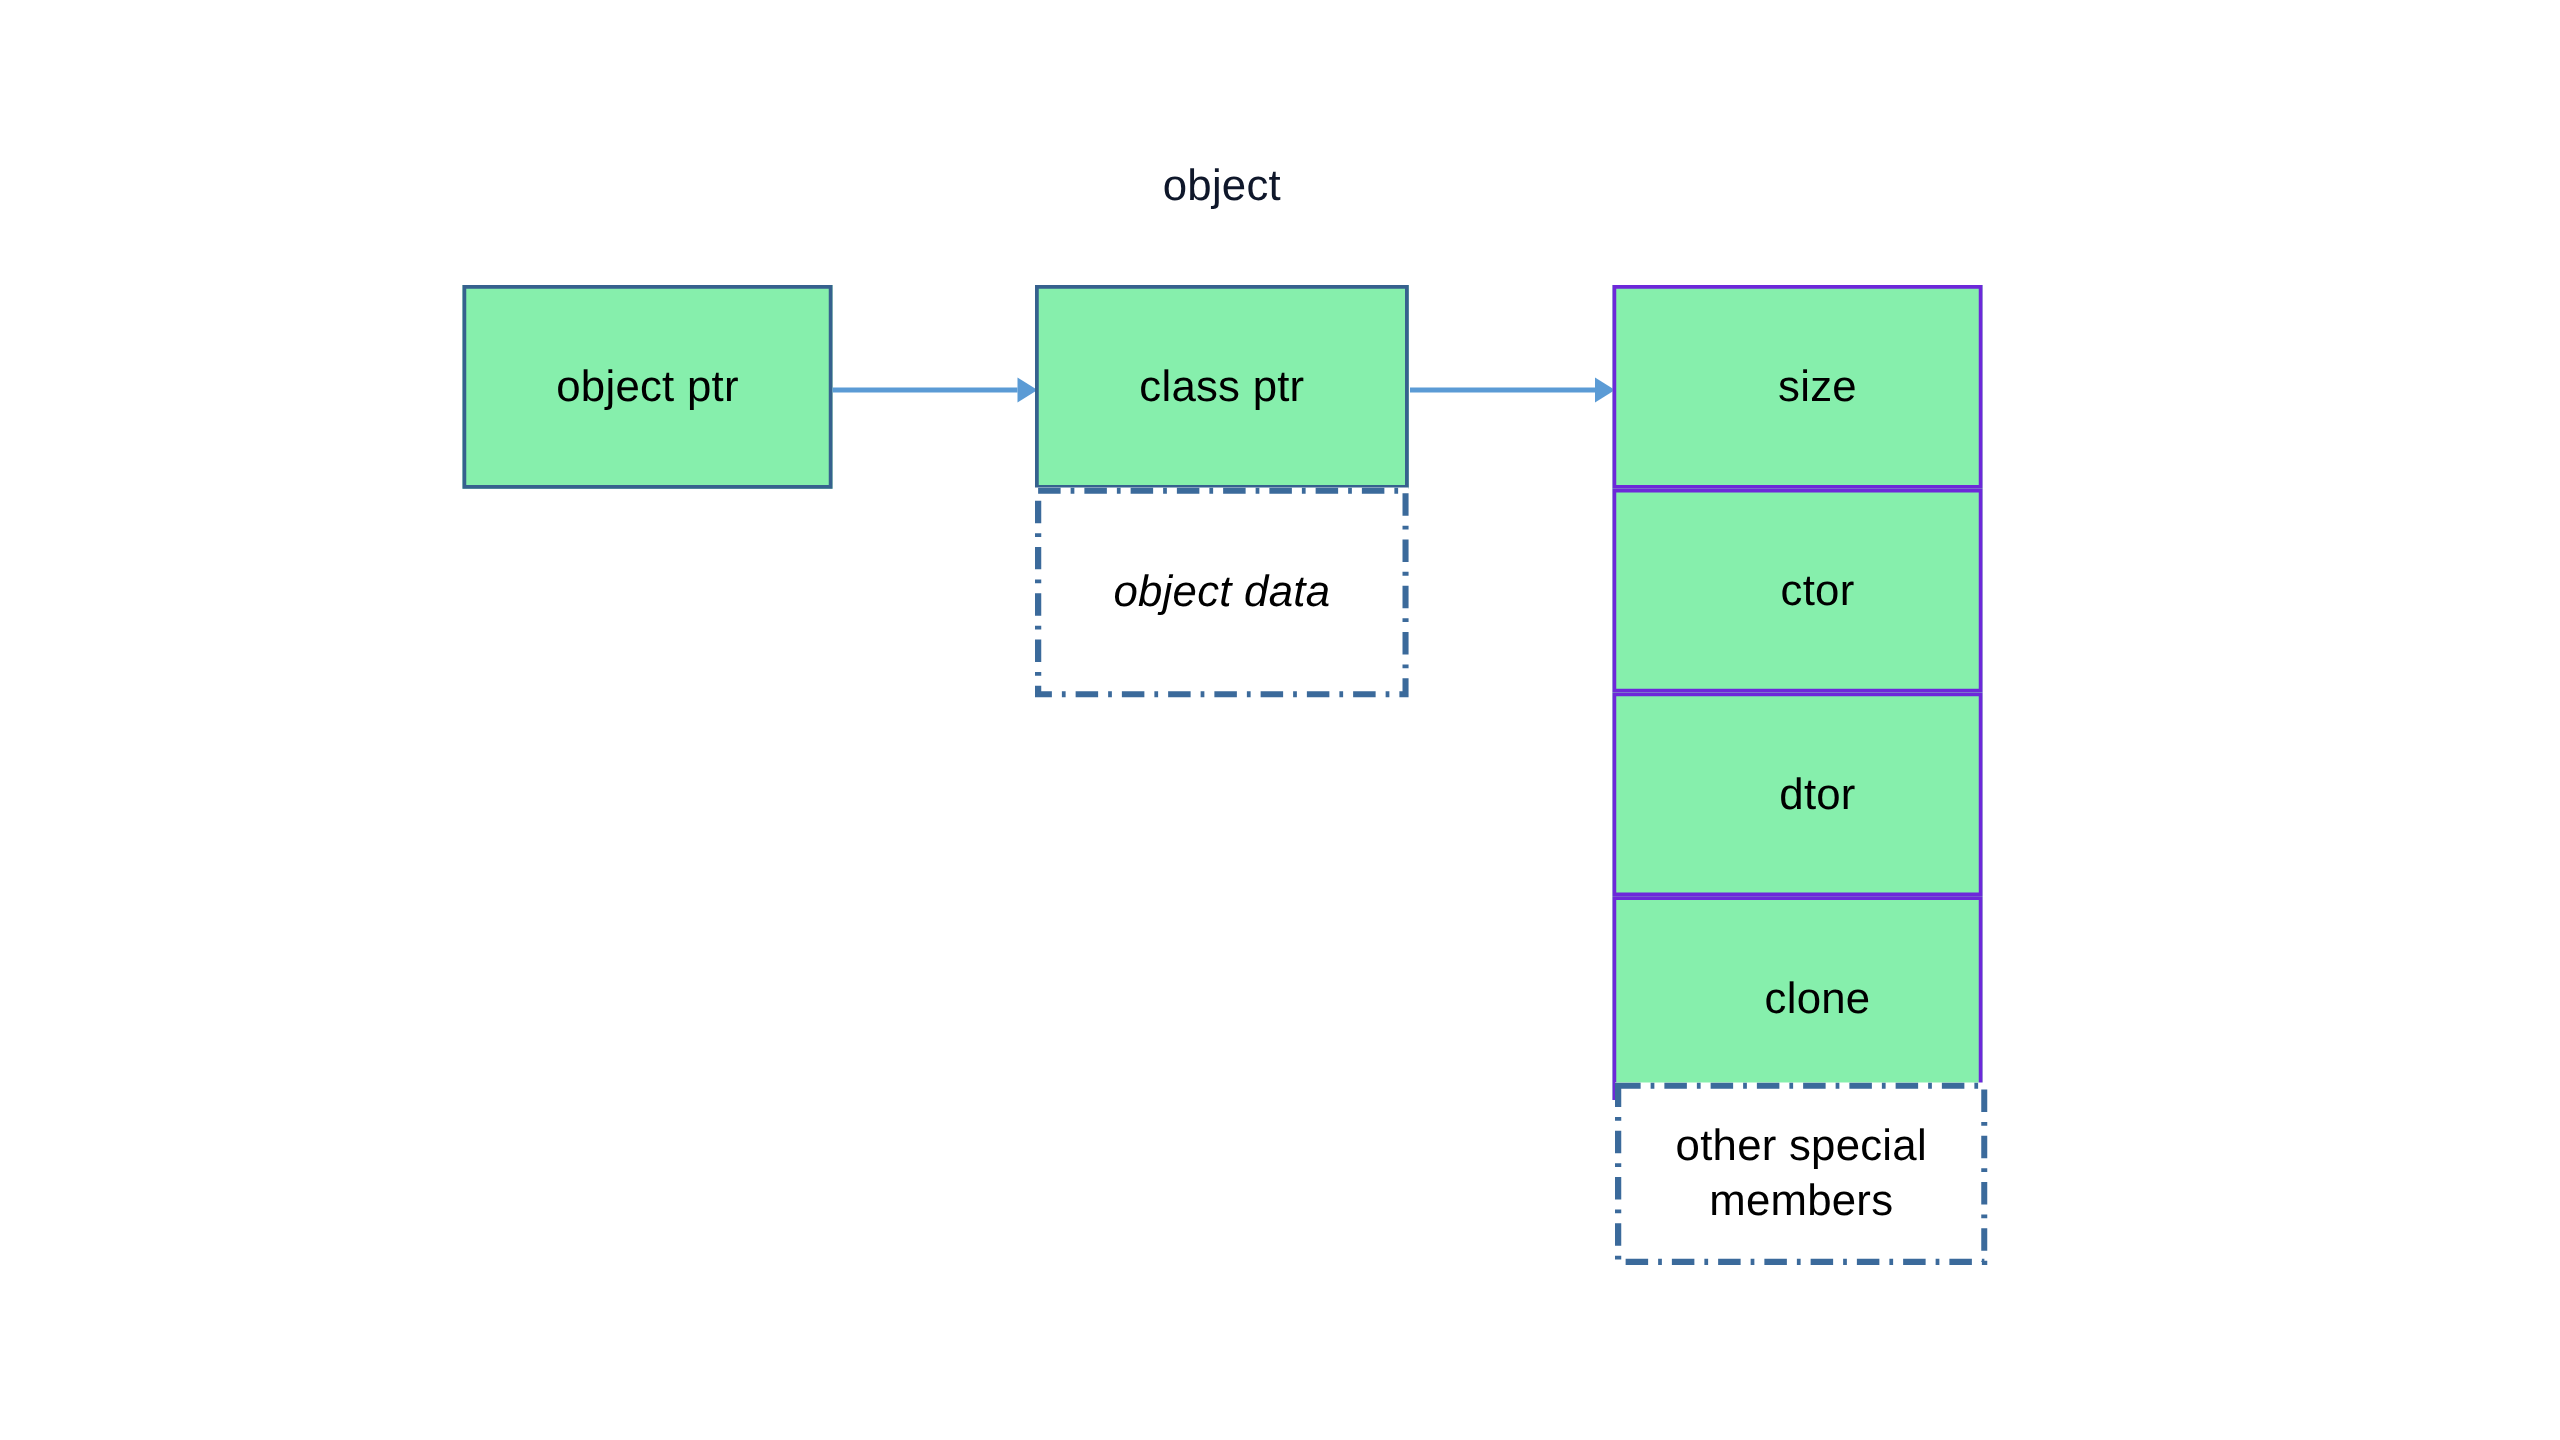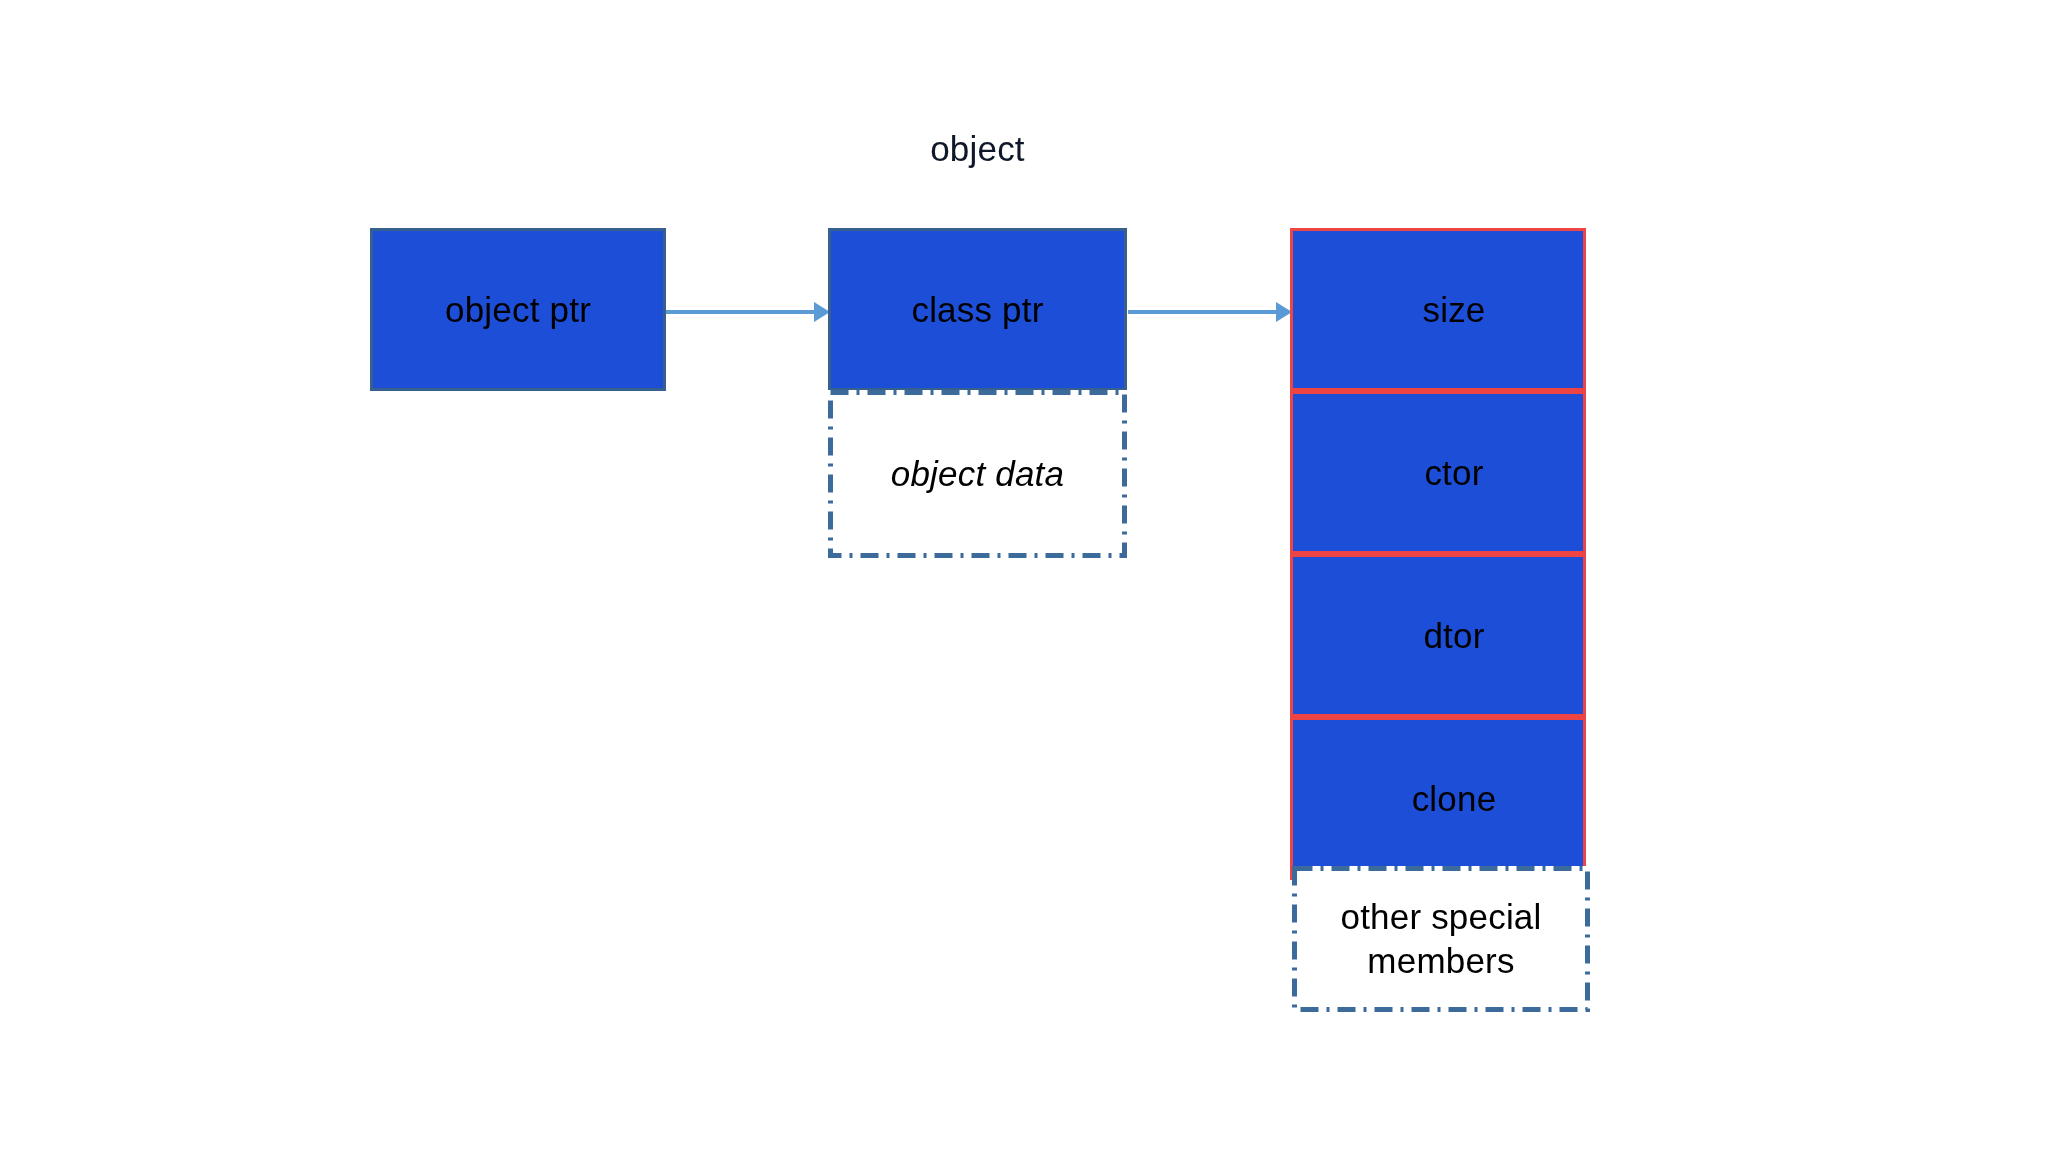--- a/index.html
+++ b/index.html
@@ -29,21 +29,21 @@
     color: #0f172a;
     text-align: center;
     line-height: 1.2;
     white-space: nowrap;
     letter-spacing: 0.2px;
   }
 
   
   .box {
     border: 3px solid #36618E;
-    background: #1d4ed8;
+    background: #86efac;
     display: flex;
     align-items: center;
     justify-content: center;
   }
   .box-label {
     font-size: 35px;
     color: #000000;
     text-align: center;
     line-height: 1.25;
     letter-spacing: 0.2px;
@@ -73,21 +73,21 @@
   
   .arrow-svg { display: block; overflow: visible; }
   .arrow-line {
     stroke: #5B9BD5;
     stroke-width: 4;
     fill: none;
   }
   .arrow-head { fill: #5B9BD5; }
 
   
-  .stack-cell { border: 3px solid #ef4444; padding-left: 32px; }
+  .stack-cell { border: 3px solid #6d28d9; padding-left: 32px; }
 </style>
 </head>
 <body>
 
 <div id="canvas">
 
   <div class="abs caption" style="left:828px; top:128px; width:299px;">object</div>
 
 
   <div class="abs box" style="left:370px; top:228px; width:296px; height:163px;">

